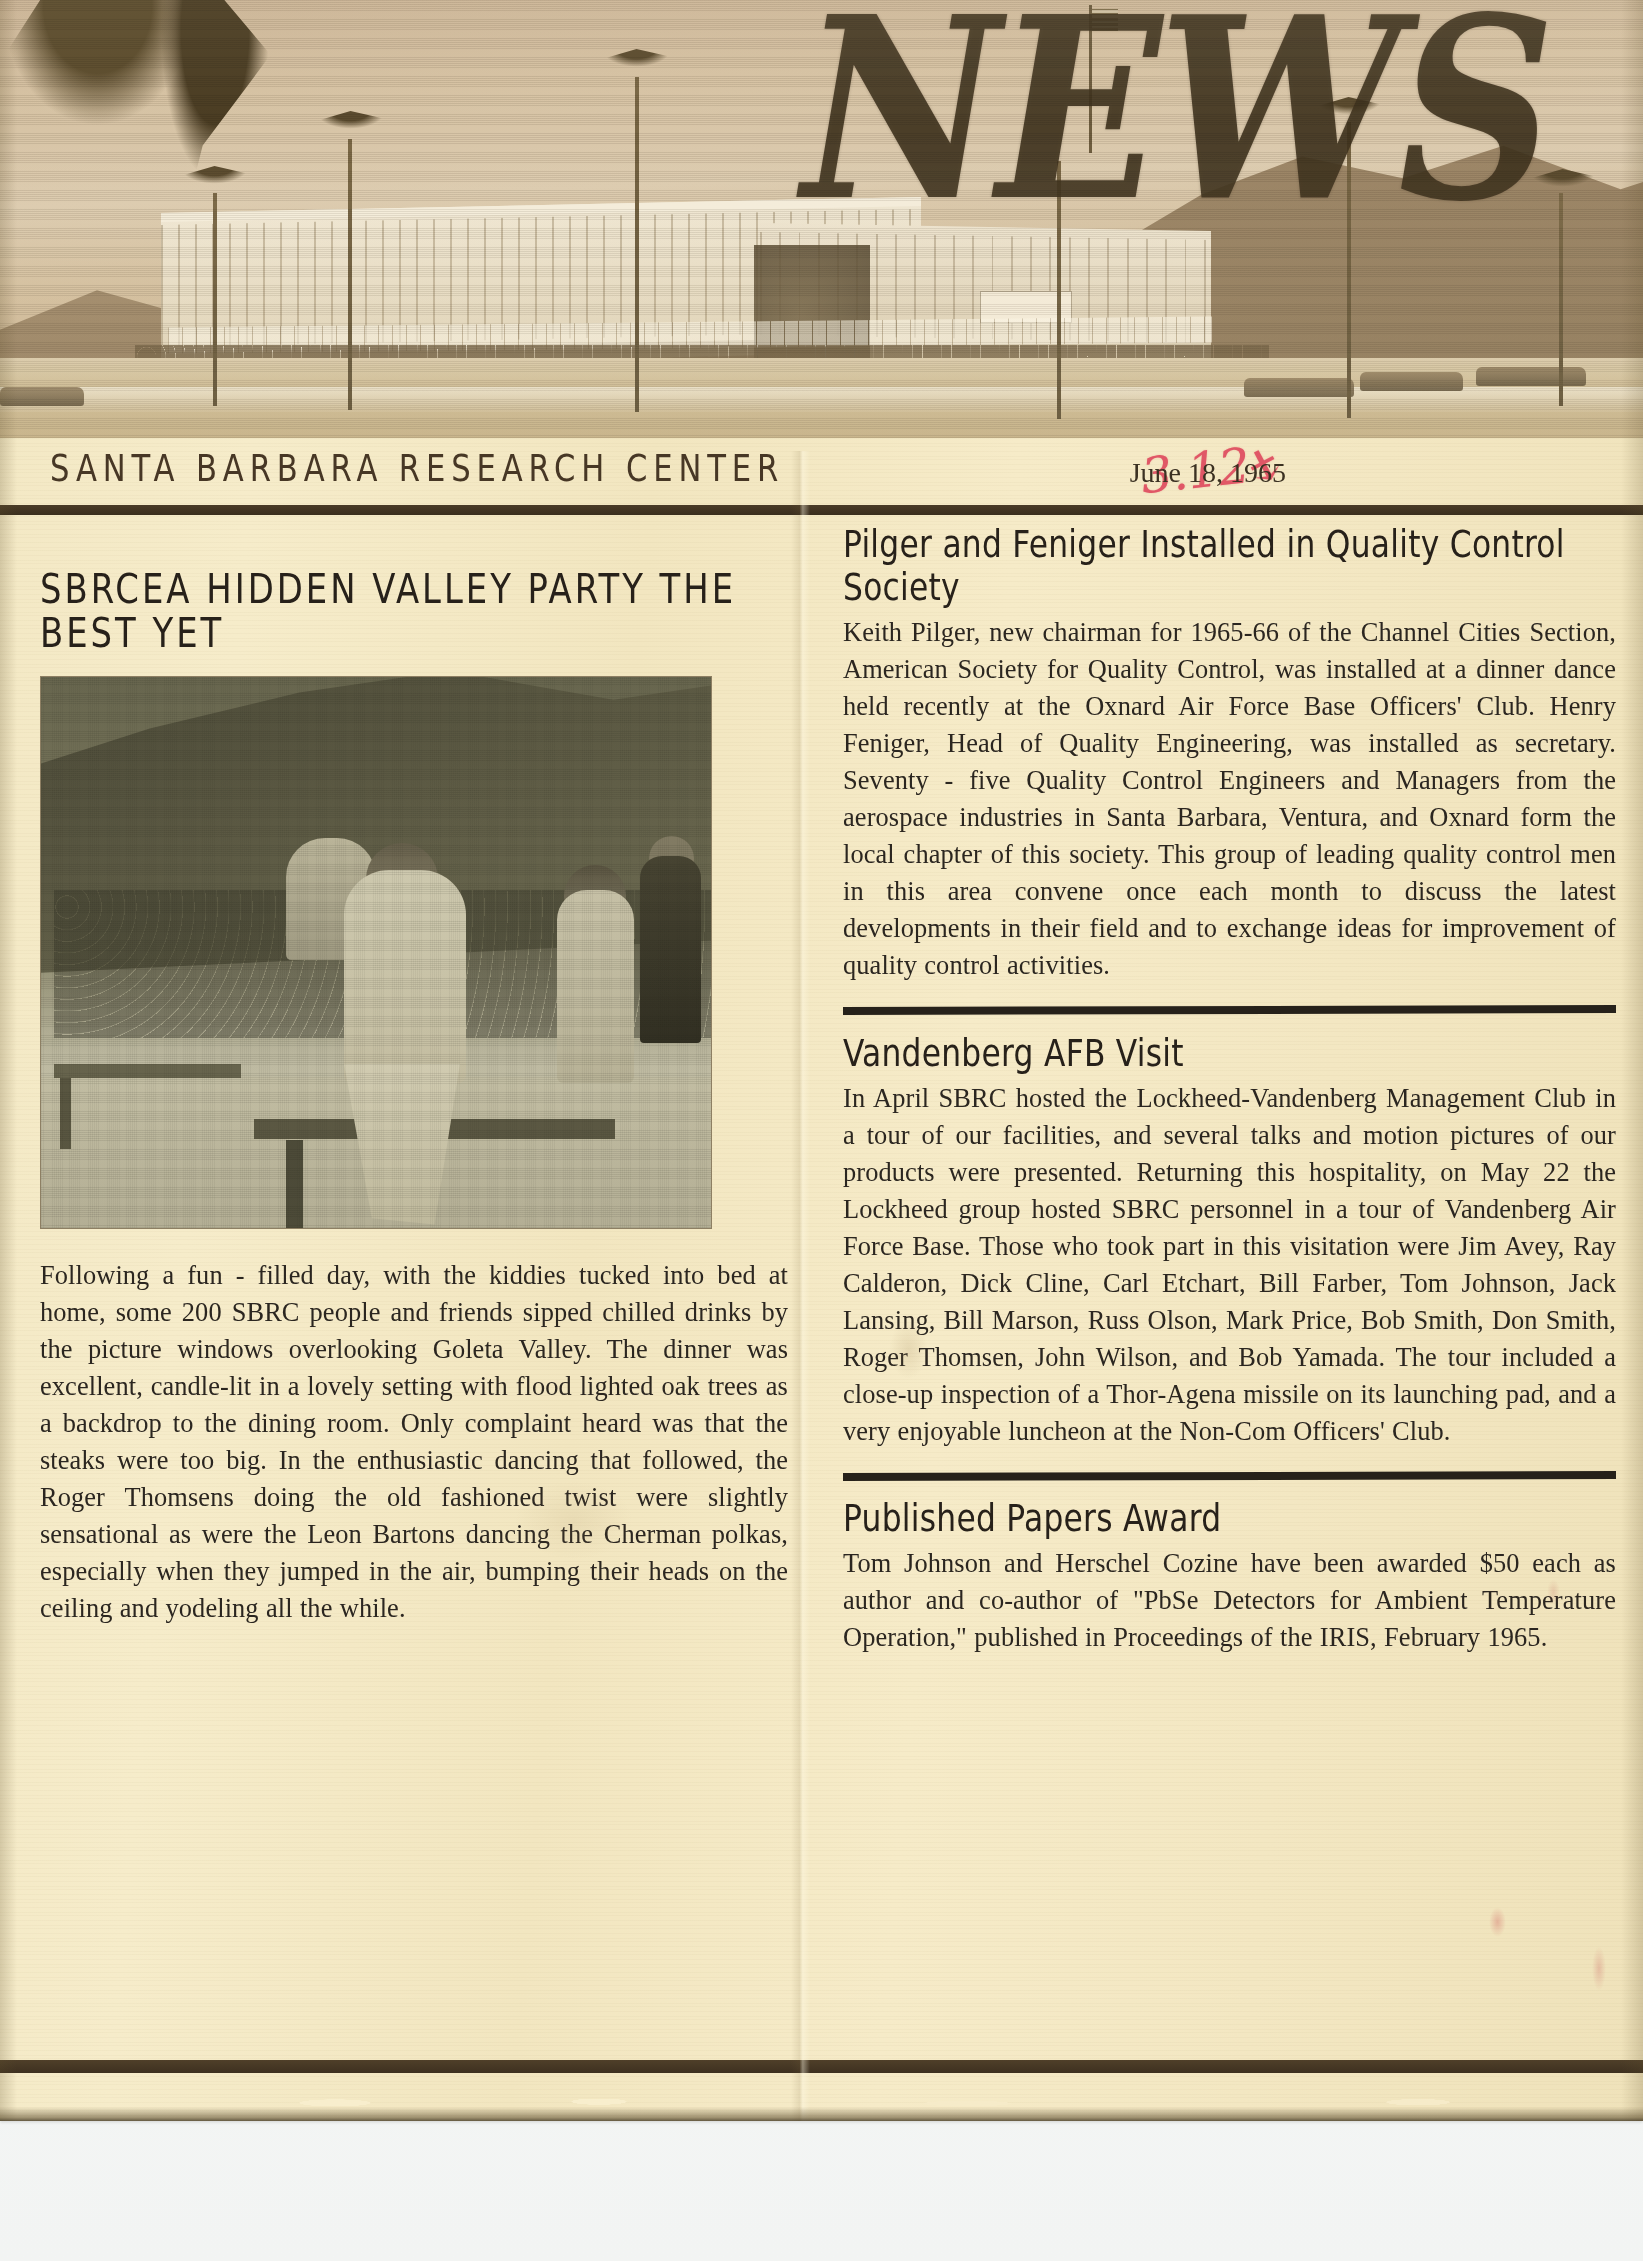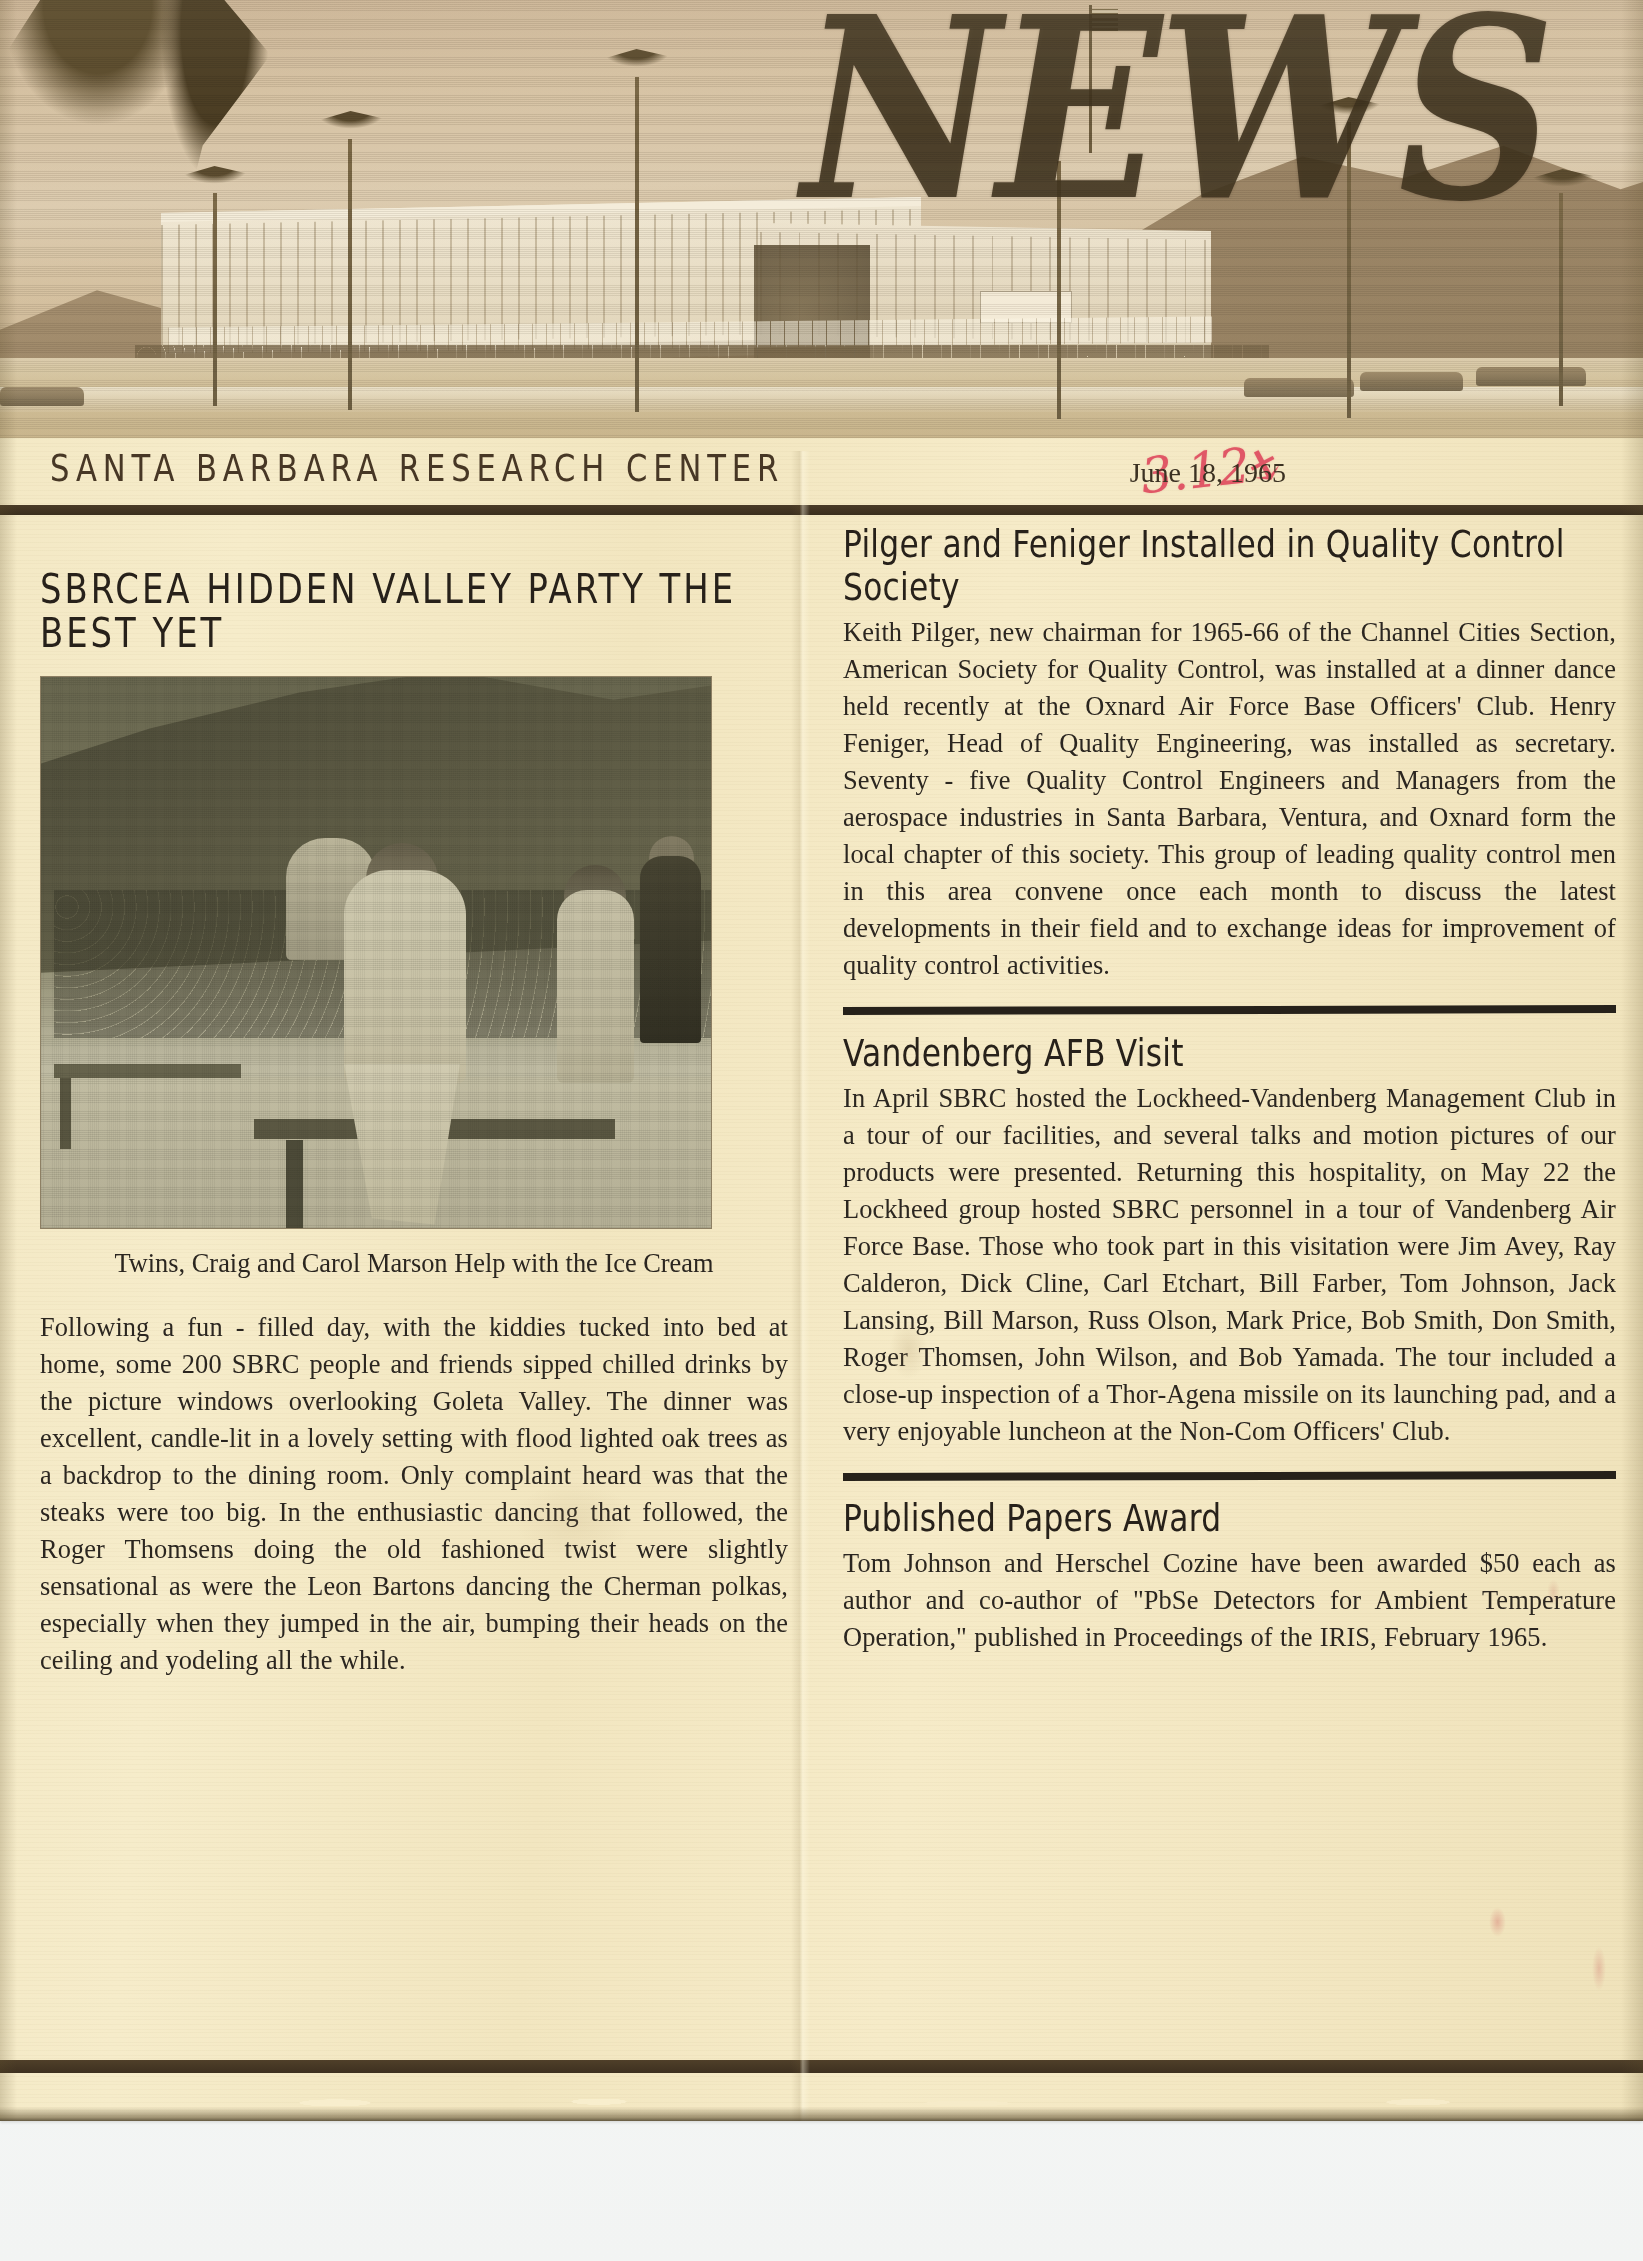--- a/index.html
+++ b/index.html
@@ -278,21 +278,20 @@
         <div id="ph-table2"></div>
         <div id="fig-legs"></div>
         <div id="fig-girl-head"></div>
         <div id="fig-girl" class="fig"></div>
         <div id="fig-man-head"></div>
         <div id="fig-man" class="fig"></div>
         <div id="ph-tone"></div>
         <div id="ph-grain"></div>
       </div>
 
-      <p class="caption">Twins, Craig and Carol Marson Help with the Ice Cream</p>
 
       <p class="body-text p-gap">Following a fun - filled day, with the kiddies tucked into bed at home, some 200 SBRC people and friends sipped chilled drinks by the picture windows overlooking Goleta Valley.  The dinner was excellent, candle-lit in a lovely setting with flood lighted oak trees as a backdrop to the dining room.  Only complaint heard was that the steaks were too big.  In the enthusiastic dancing that followed, the Roger Thomsens doing the old fashioned twist were slightly sensational as were the Leon Bartons dancing the Cherman polkas, especially when they jumped in the air, bumping their heads on the ceiling and yodeling all the while.</p>
 
     </div>
 
     <div class="col" id="col-right">
 
       <h2 class="hl hl-sec">Pilger and Feniger Installed in Quality Control Society</h2>
       <p class="body-text">Keith Pilger, new chairman for 1965-66 of the Channel Cities Section, American Society for Quality Control, was installed at a dinner dance held recently at the Oxnard Air Force Base Officers' Club. Henry Feniger, Head of Quality Engineering, was installed as secretary. Seventy - five Quality Control Engineers and Managers from the aerospace industries in Santa Barbara, Ventura, and Oxnard form the local chapter of this society.  This group of leading quality control men in this area convene once each month to discuss the latest developments in their field and to exchange ideas for improvement of quality control activities.</p>
 

